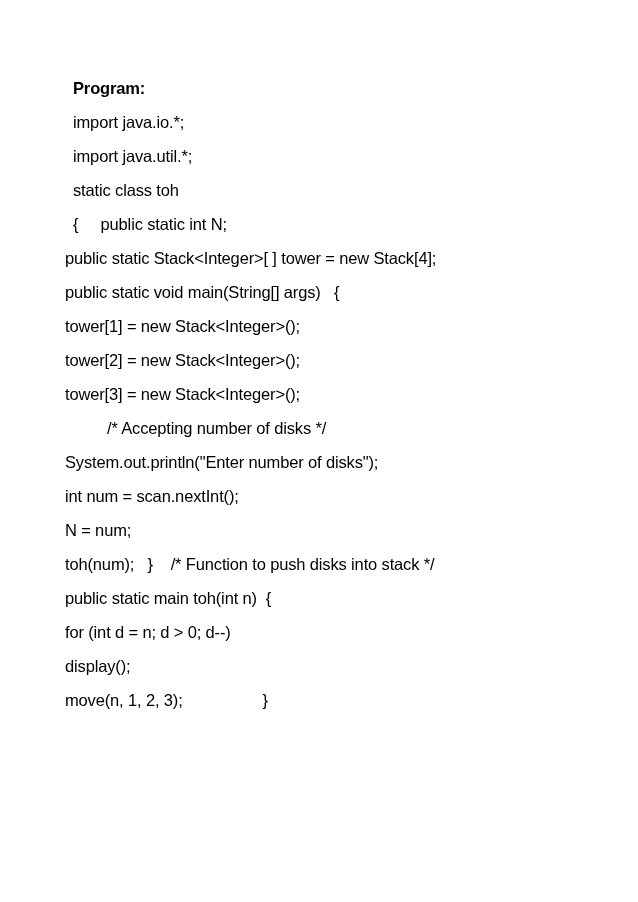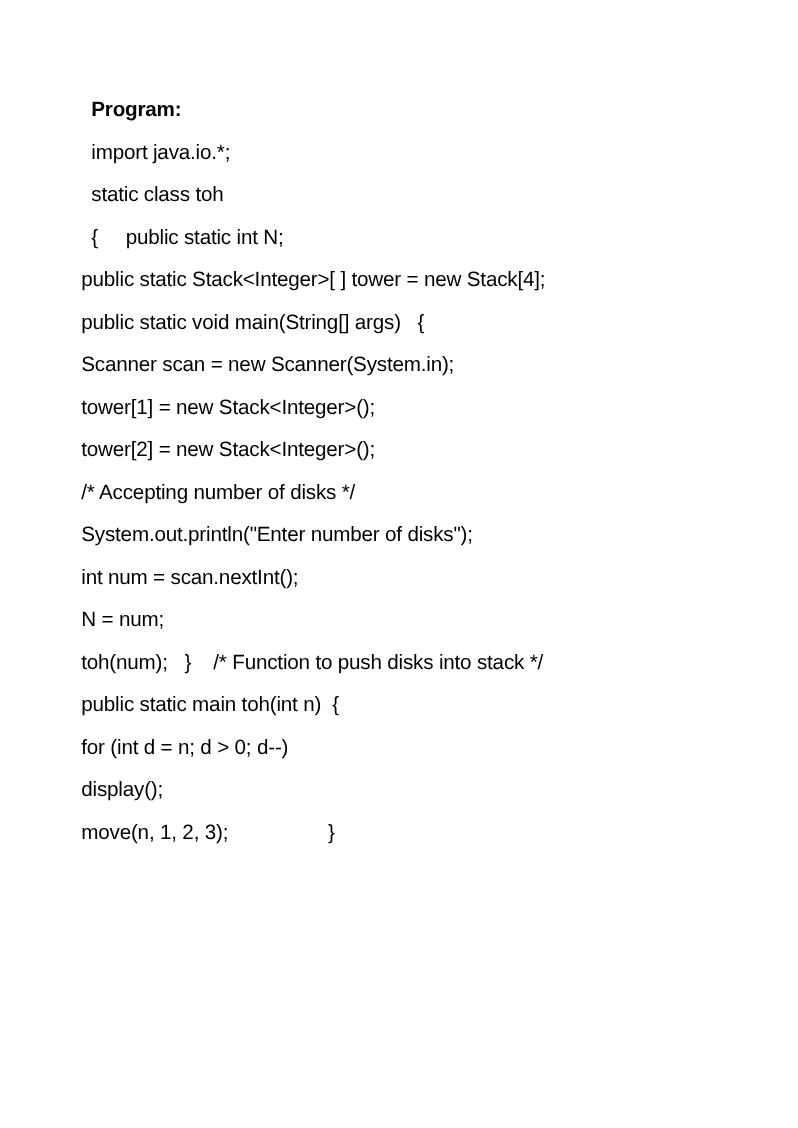--- a/index.html
+++ b/index.html
@@ -31,41 +31,42 @@
     height: 34px;
     line-height: 34px;
     font-size: 16.5px;
     letter-spacing: -0.15px;
     white-space: pre;
     color: #000000;
   }
   
   .ind-0 { padding-left: 73px; }
   .ind-1 { padding-left: 65px; }
-  .ind-cmt { padding-left: 65px; }
+  .ind-cmt { padding-left: 107px; }
 
   .heading {
     font-weight: bold;
   }
 </style>
 </head>
 <body>
 
 <div class="page">
   <div class="doc-body">
     <div class="code-line ind-0 heading" style="top:0px; margin-top:71px;">Program:</div>
     <div id="lines-container">
         <div class="code-line ind-0">import java.io.*;</div>
+        <div class="code-line ind-0">import java.util.*;</div>
         <div class="code-line ind-0">static class toh</div>
         <div class="code-line ind-0">{     public static int N;</div>
         <div class="code-line ind-1">public static Stack&lt;Integer&gt;[ ] tower = new Stack[4];</div>
         <div class="code-line ind-1">public static void main(String[] args)   {</div>
-        <div class="code-line ind-1">Scanner scan = new Scanner(System.in);</div>
         <div class="code-line ind-1">tower[1] = new Stack&lt;Integer&gt;();</div>
         <div class="code-line ind-1">tower[2] = new Stack&lt;Integer&gt;();</div>
+        <div class="code-line ind-1">tower[3] = new Stack&lt;Integer&gt;();</div>
         <div class="code-line ind-cmt">/* Accepting number of disks */</div>
         <div class="code-line ind-1">System.out.println("Enter number of disks");</div>
         <div class="code-line ind-1">int num = scan.nextInt();</div>
         <div class="code-line ind-1">N = num;</div>
         <div class="code-line ind-1">toh(num);   }    /* Function to push disks into stack */</div>
         <div class="code-line ind-1">public static main toh(int n)  {</div>
         <div class="code-line ind-1">for (int d = n; d &gt; 0; d--)</div>
         <div class="code-line ind-1">display();</div>
         <div class="code-line ind-1">move(n, 1, 2, 3);                  }</div>
       </div>

